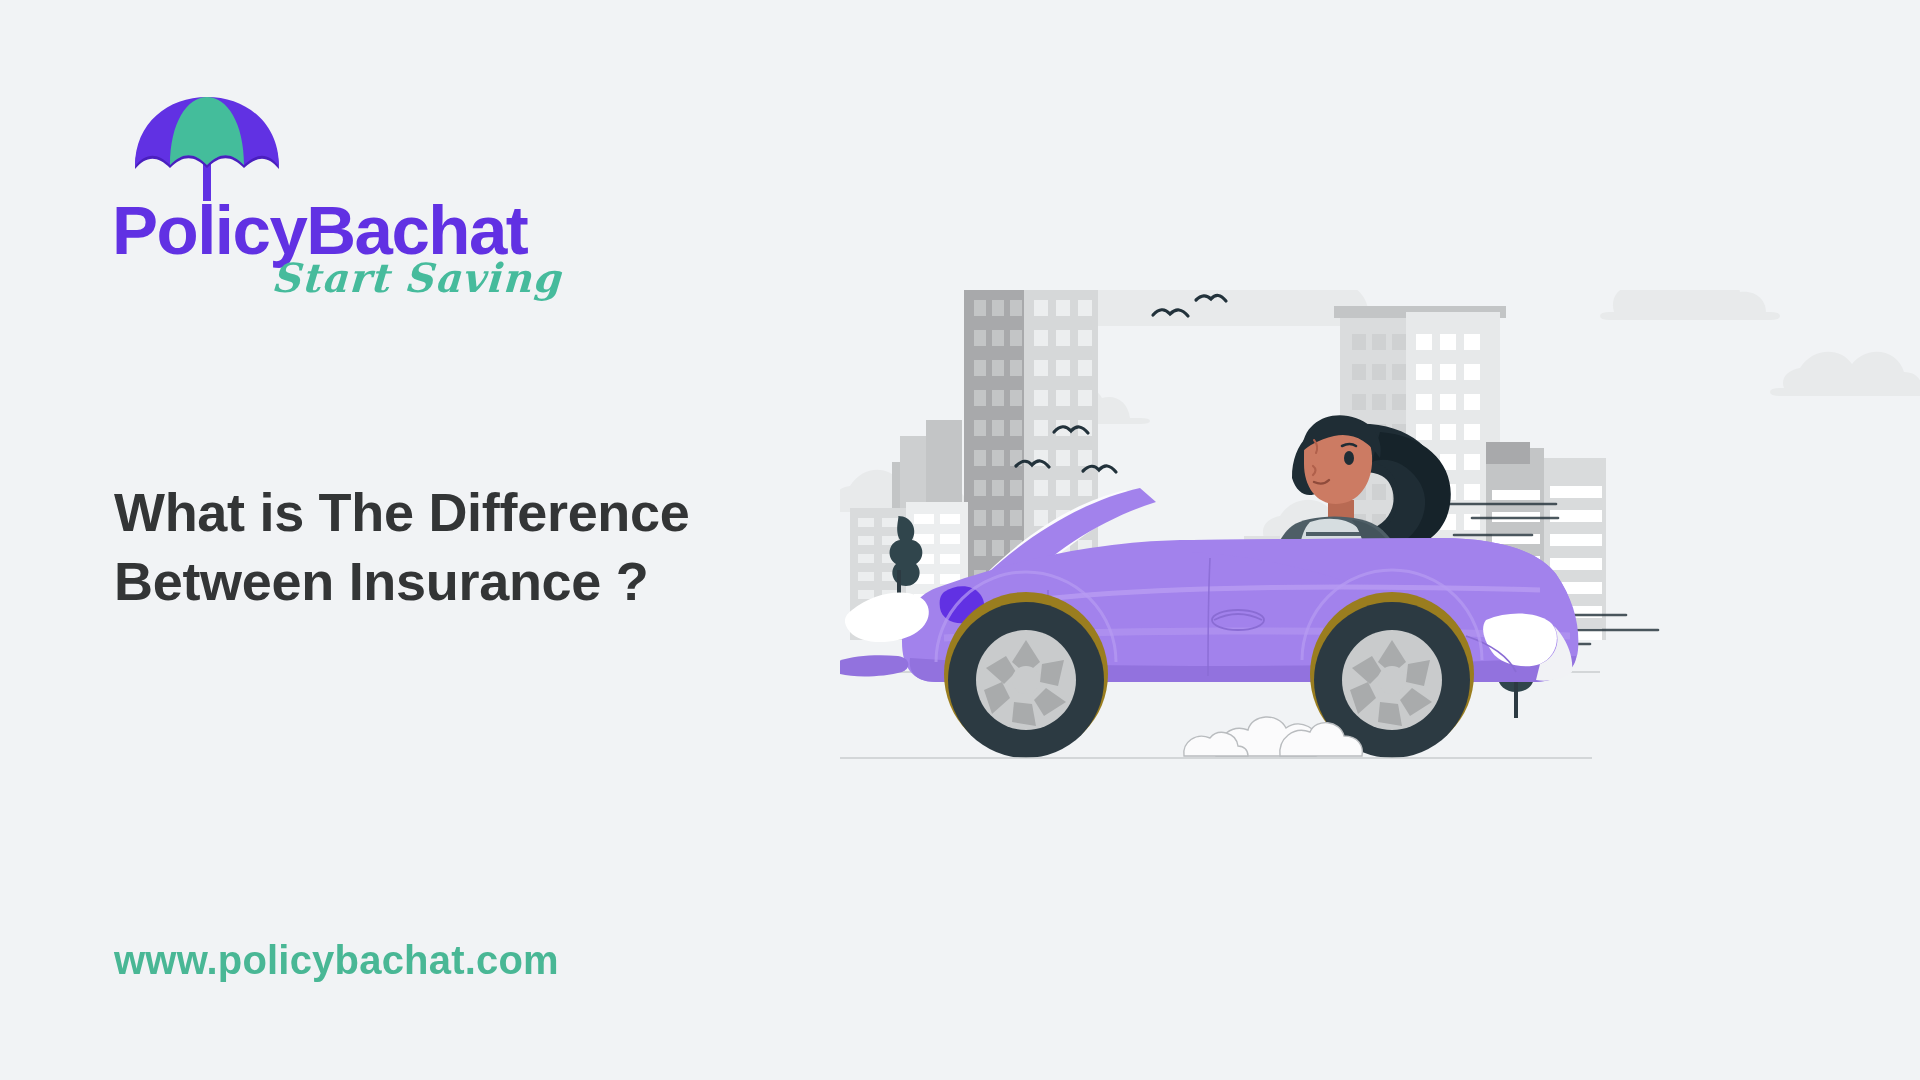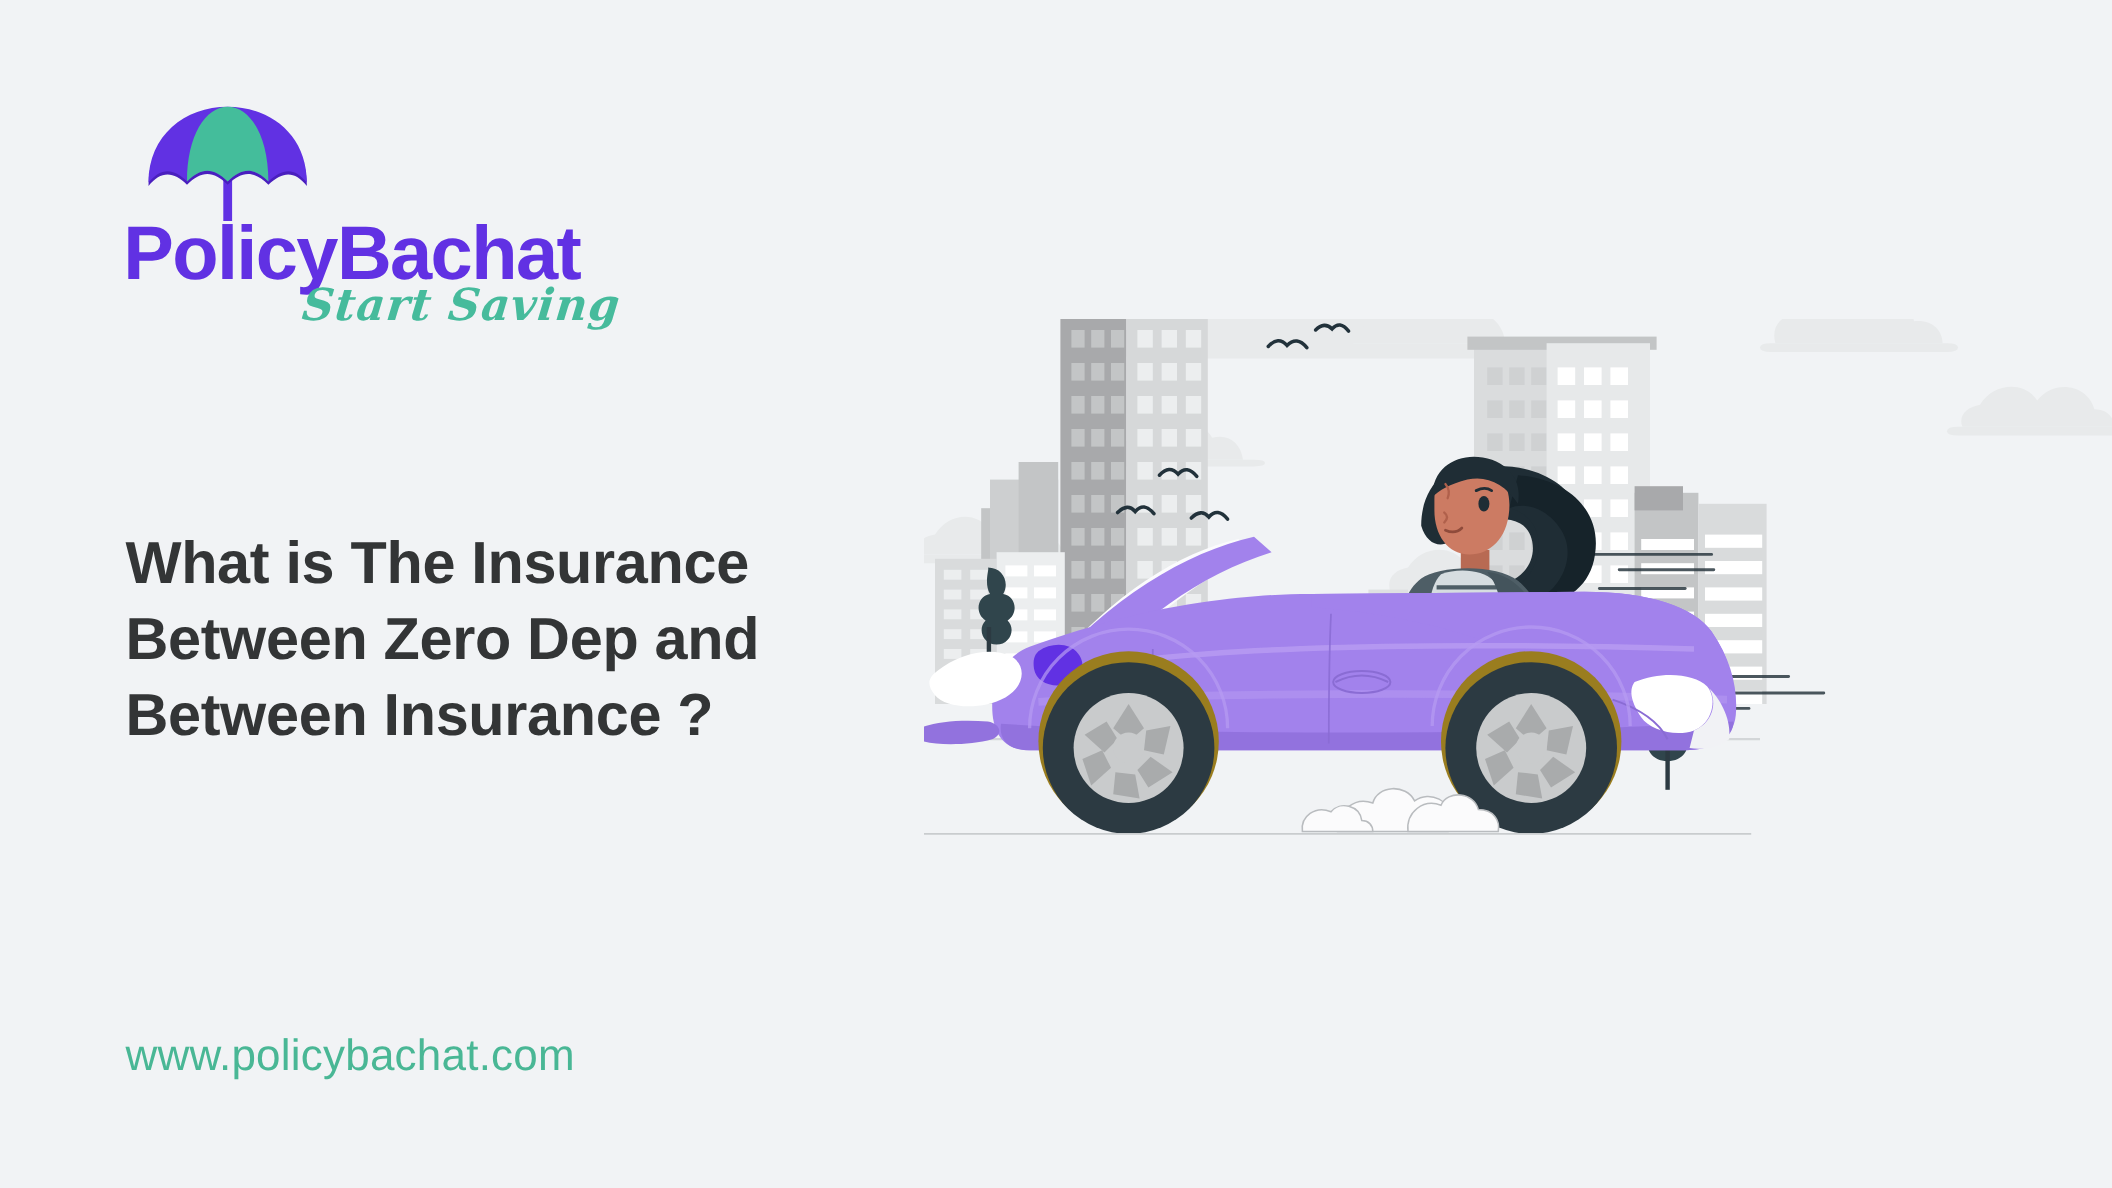--- a/index.html
+++ b/index.html
@@ -38,21 +38,21 @@
     width:760px;
     font-size:54px; font-weight:700;
     color:#333536; line-height:1.28;
     letter-spacing:-0.3px;
   }
   #headline .ln { display:block; white-space:nowrap; }
 
   
   #site-url {
     position:absolute; left:114px; top:938px;
-    font-size:40px; color:#49b795; letter-spacing:0.2px;
+    font-size:40px; color:#49b795; letter-spacing:0.2px;font-weight:bold;
   }
 
   
   #illus { position:absolute; left:840px; top:290px; width:1080px; height:530px; }
   #illus svg { display:block; width:1080px; height:530px; }
 </style>
 </head>
 <body>
 
 <div id="stage">
@@ -75,22 +75,21 @@
         <path d="M38 69 C38 27 55 1 75 1 C95 1 112 27 112 69
                  C99 56 88 56 75 69 C62 56 51 56 38 69 Z" fill="#44bd9b"></path>
       </svg>
     </div>
 
     <div id="wordmark">PolicyBachat</div>
     <div id="tagline">Start Saving</div>
   </div>
 
   <h1 id="headline">
-    <span class="ln">What is The Insurance</span>
-    <span class="ln">Between Zero Dep and</span>
+    <span class="ln">What is The Difference</span>
     <span class="ln">Between Insurance ?</span>
   </h1>
 
   <div id="site-url">www.policybachat.com</div>
 
   <div id="illus">
     <svg viewBox="0 0 1080 530" width="1080" height="530" aria-hidden="true">
 
       <g fill="#e8eaeb">
         <path d="M170 128 C178 108 200 100 216 110 C226 92 252 90 262 108

